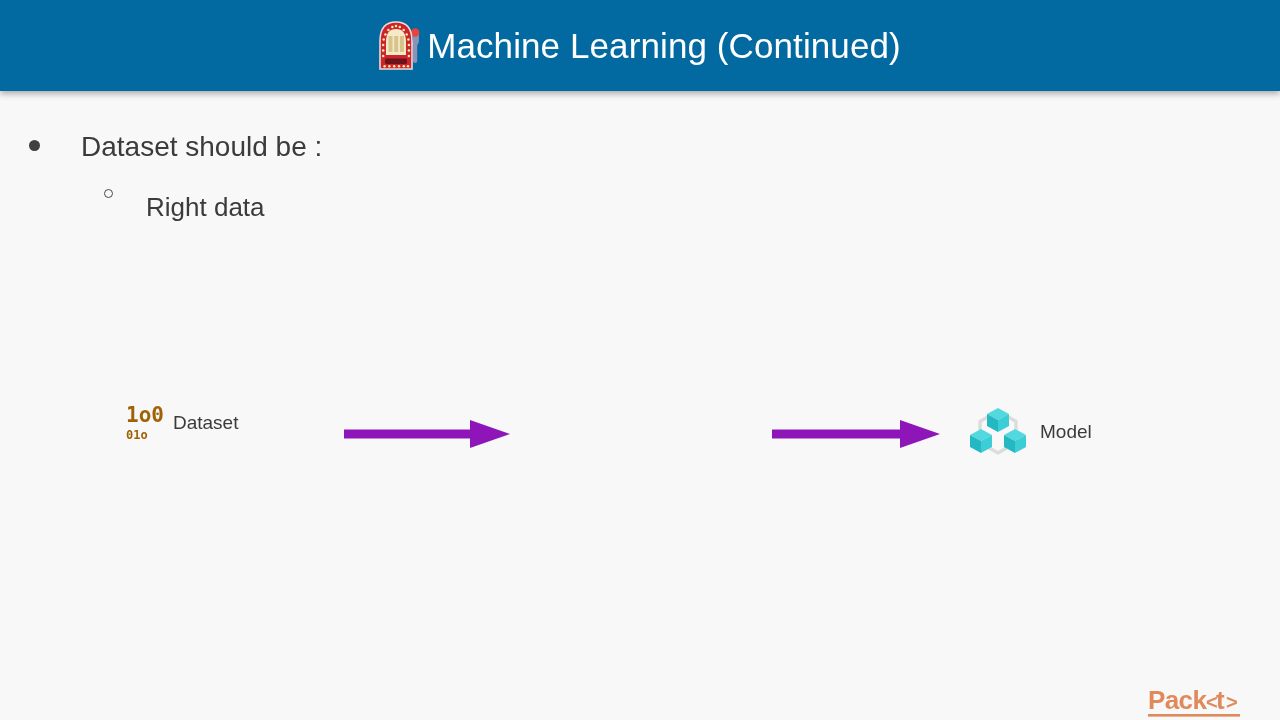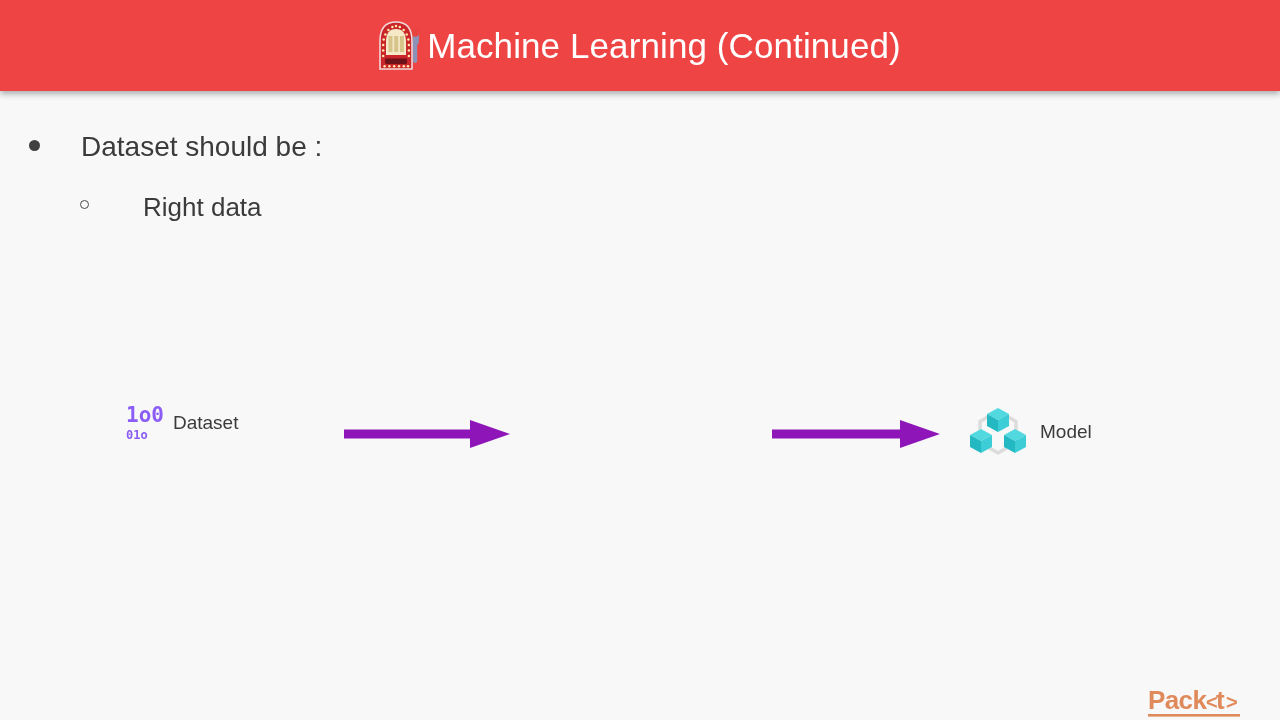--- a/index.html
+++ b/index.html
@@ -15,21 +15,21 @@
     position: relative;
   }
 
   
   .header {
     position: absolute;
     left: 0;
     top: 0;
     width: 1280px;
     height: 91px;
-    background: #ef4444;
+    background: #0369a1;
     display: flex;
     align-items: center;
     justify-content: center;
     box-sizing: border-box;
     box-shadow: 0 3px 6px rgba(0,0,0,0.30);
     z-index: 5;
   }
   .header-inner {
     display: flex;
     align-items: center;
@@ -74,24 +74,23 @@
     top: -5px;
     margin-right: 41px;
   }
   .bullet-l1 .txt {
     font-size: 28px;
     color: #3b3b3b;
     line-height: 1.15;
   }
   .bullet-l2 {
     display: flex;
-    align-items: center;
-    padding-left: 80px;
+    align-items: flex-start;
+    padding-left: 104px;
     margin-bottom: 26px;
-    gap: 21px;
   }
   .bullet-l2 .ring {
     width: 9px;
     height: 9px;
     border-radius: 50%;
     border: 1.4px solid #4a4a4a;
     box-sizing: border-box;
     flex: none;
     position: relative;
     top: -4px;
@@ -111,21 +110,21 @@
     width: 1280px;
     height: 150px;
   }
 
   .node { position: absolute; }
 
   
   .node-dataset { left: 126px; top: 12px; display: flex; align-items: center; }
   .binary-icon {
     font-family: "DejaVu Sans Mono", monospace;
-    color: #8b5cf6;
+    color: #a16207;
     font-weight: bold;
     line-height: 1.05;
     letter-spacing: 0px;
     margin-right: 9px;
     margin-top: 2px;
   }
   .binary-icon .row { white-space: nowrap; }
   .binary-icon .big { font-size: 21px; }
   .binary-icon .sm  { font-size: 12px; }
   .node-label {

